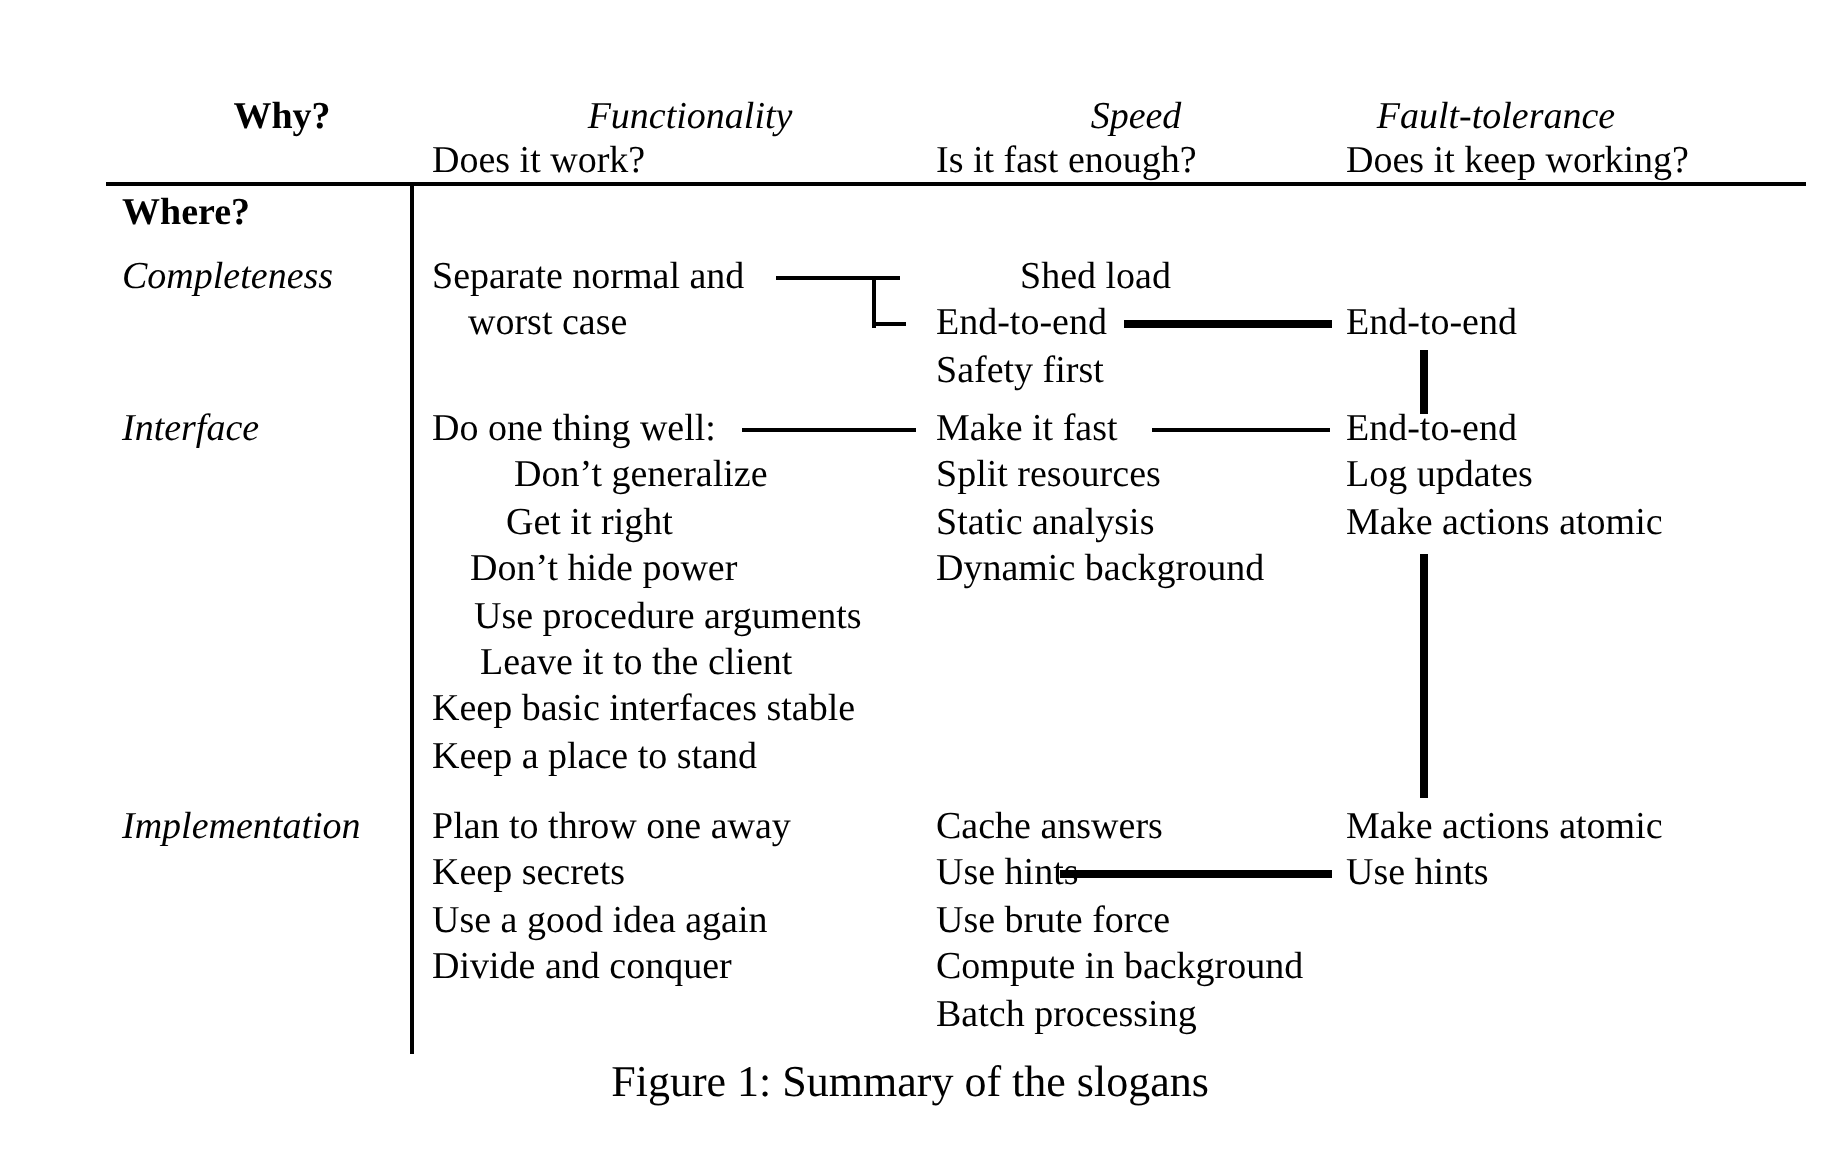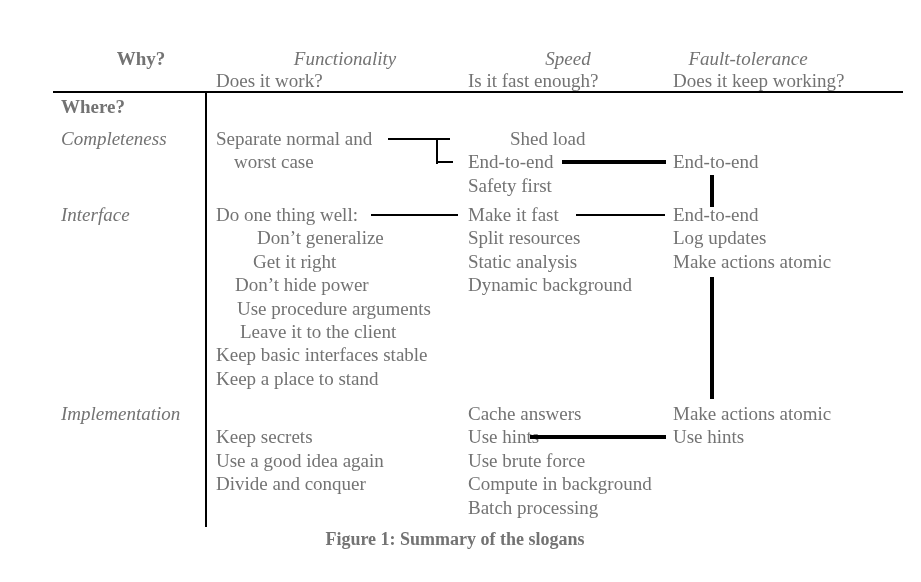--- a/index.html
+++ b/index.html
@@ -10,26 +10,26 @@
     background: #ffffff;
     font-family: "Liberation Serif", "DejaVu Serif", serif;
     color: #000000;
     overflow: hidden;
   }
   .t {
     position: absolute;
     font-size: 19px;
     line-height: 1;
     white-space: nowrap;
-    color: #737373;
+    color: #000000;
   }
   .bold   { font-weight: bold; }
   .italic { font-style: italic; }
   .center { transform: translateX(-50%); }
-  .caption { font-size: 18px; font-weight: bold; }
+  .caption { font-size: 22px; }
   .rule, .conn {
     position: absolute;
     background: #000;
   }
 </style>
 </head>
 <body>
 
 <div class="page">
 
@@ -66,20 +66,21 @@
   <span class="t" style="left:216px; top:369px;">Keep a place to stand</span>
   <span class="t" style="left:468px; top:205px;">Make it fast</span>
   <span class="t" style="left:468px; top:228px;">Split resources</span>
   <span class="t" style="left:468px; top:252px;">Static analysis</span>
   <span class="t" style="left:468px; top:275px;">Dynamic background</span>
   <span class="t" style="left:673px; top:205px;">End-to-end</span>
   <span class="t" style="left:673px; top:228px;">Log updates</span>
   <span class="t" style="left:673px; top:252px;">Make actions atomic</span>
 
   <span class="t italic" style="left:61px; top:404px;">Implementation</span>
+  <span class="t" style="left:216px; top:404px;">Plan to throw one away</span>
   <span class="t" style="left:216px; top:427px;">Keep secrets</span>
   <span class="t" style="left:216px; top:451px;">Use a good idea again</span>
   <span class="t" style="left:216px; top:474px;">Divide and conquer</span>
   <span class="t" style="left:468px; top:404px;font-family:Liberation Serif, serif;">Cache answers</span>
   <span class="t" style="left:468px; top:427px;">Use hints</span>
   <span class="t" style="left:468px; top:451px;">Use brute force</span>
   <span class="t" style="left:468px; top:474px;">Compute in background</span>
   <span class="t" style="left:468px; top:498px;">Batch processing</span>
   <span class="t" style="left:673px; top:404px;">Make actions atomic</span>
   <span class="t" style="left:673px; top:427px;">Use hints</span>

